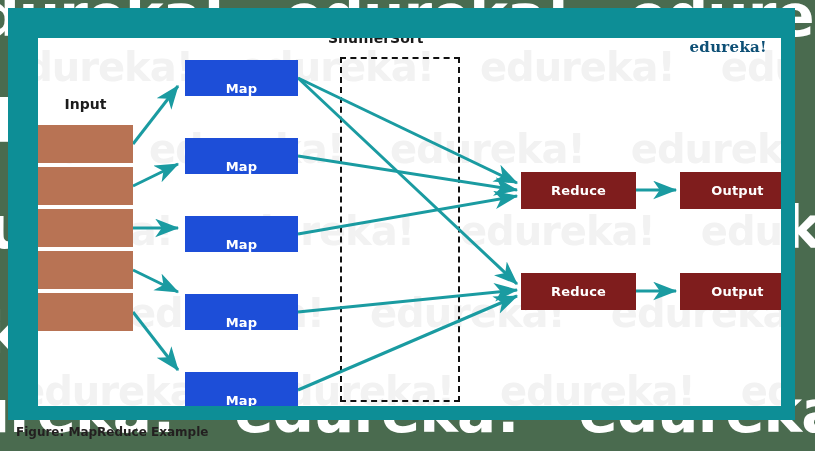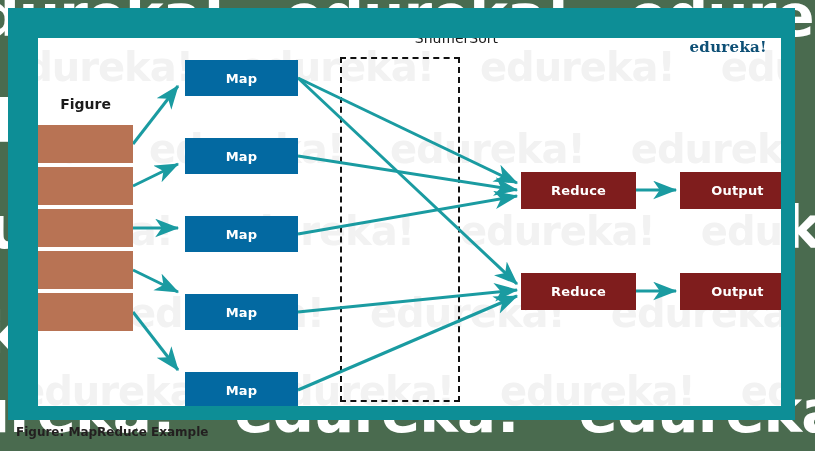--- a/index.html
+++ b/index.html
@@ -98,21 +98,21 @@
     display: flex;
     align-items: center;
     justify-content: center;
     color: #ffffff;
     font-family: "DejaVu Sans", sans-serif;
     font-weight: bold;
     font-size: 13px;
     letter-spacing: 0.2px;
   }
   .brown { background: #7f1d1d; }
-  .teal  { background: #0369a1; }
+  .teal  { background: #1d4ed8; align-items: flex-end; }
 
   .input-block {
     position: absolute;
     background: #b87354;
     left: 0px;
     width: 95px;
     height: 38px;
   }
 
   #input-label {
@@ -125,23 +125,23 @@
     font-weight: bold;
     font-size: 14px;
     color: #1b1b1b;
   }
 
   #shuffler-label {
     position: absolute;
     left: 290px;
     top: -8px;
     width: 170px;
-    text-align: right;
-    font-family: "DejaVu Sans", sans-serif;
-    font-weight: normal;
+    text-align: left;
+    font-family: "DejaVu Sans", sans-serif;
+    font-weight: bold;
     font-size: 14px;
     color: #1b1b1b;
   }
 
   #shuffler-box {
     position: absolute;
     left: 302px;
     top: 19px;
     width: 120px;
     height: 345px;
@@ -253,21 +253,21 @@
           <path d="M260,352 L479,258"></path>
         </g>
 
         <g stroke="#1a9ba1" stroke-width="3" fill="none" marker-end="url(#ah)">
 
           <path d="M598,152 L638,152"></path>
           <path d="M598,253 L638,253"></path>
         </g>
       </svg>
 
-      <div id="input-label">Figure</div>
+      <div id="input-label">Input</div>
       <div class="input-block" style="top:87px;"></div>
       <div class="input-block" style="top:129px;"></div>
       <div class="input-block" style="top:171px;"></div>
       <div class="input-block" style="top:213px;"></div>
       <div class="input-block" style="top:255px;"></div>
 
       <div class="node teal" style="left:147px; top:22px; width:113px; height:36px;">
         <span>Map</span>
       </div>
       <div class="node teal" style="left:147px; top:100px; width:113px; height:36px;">

